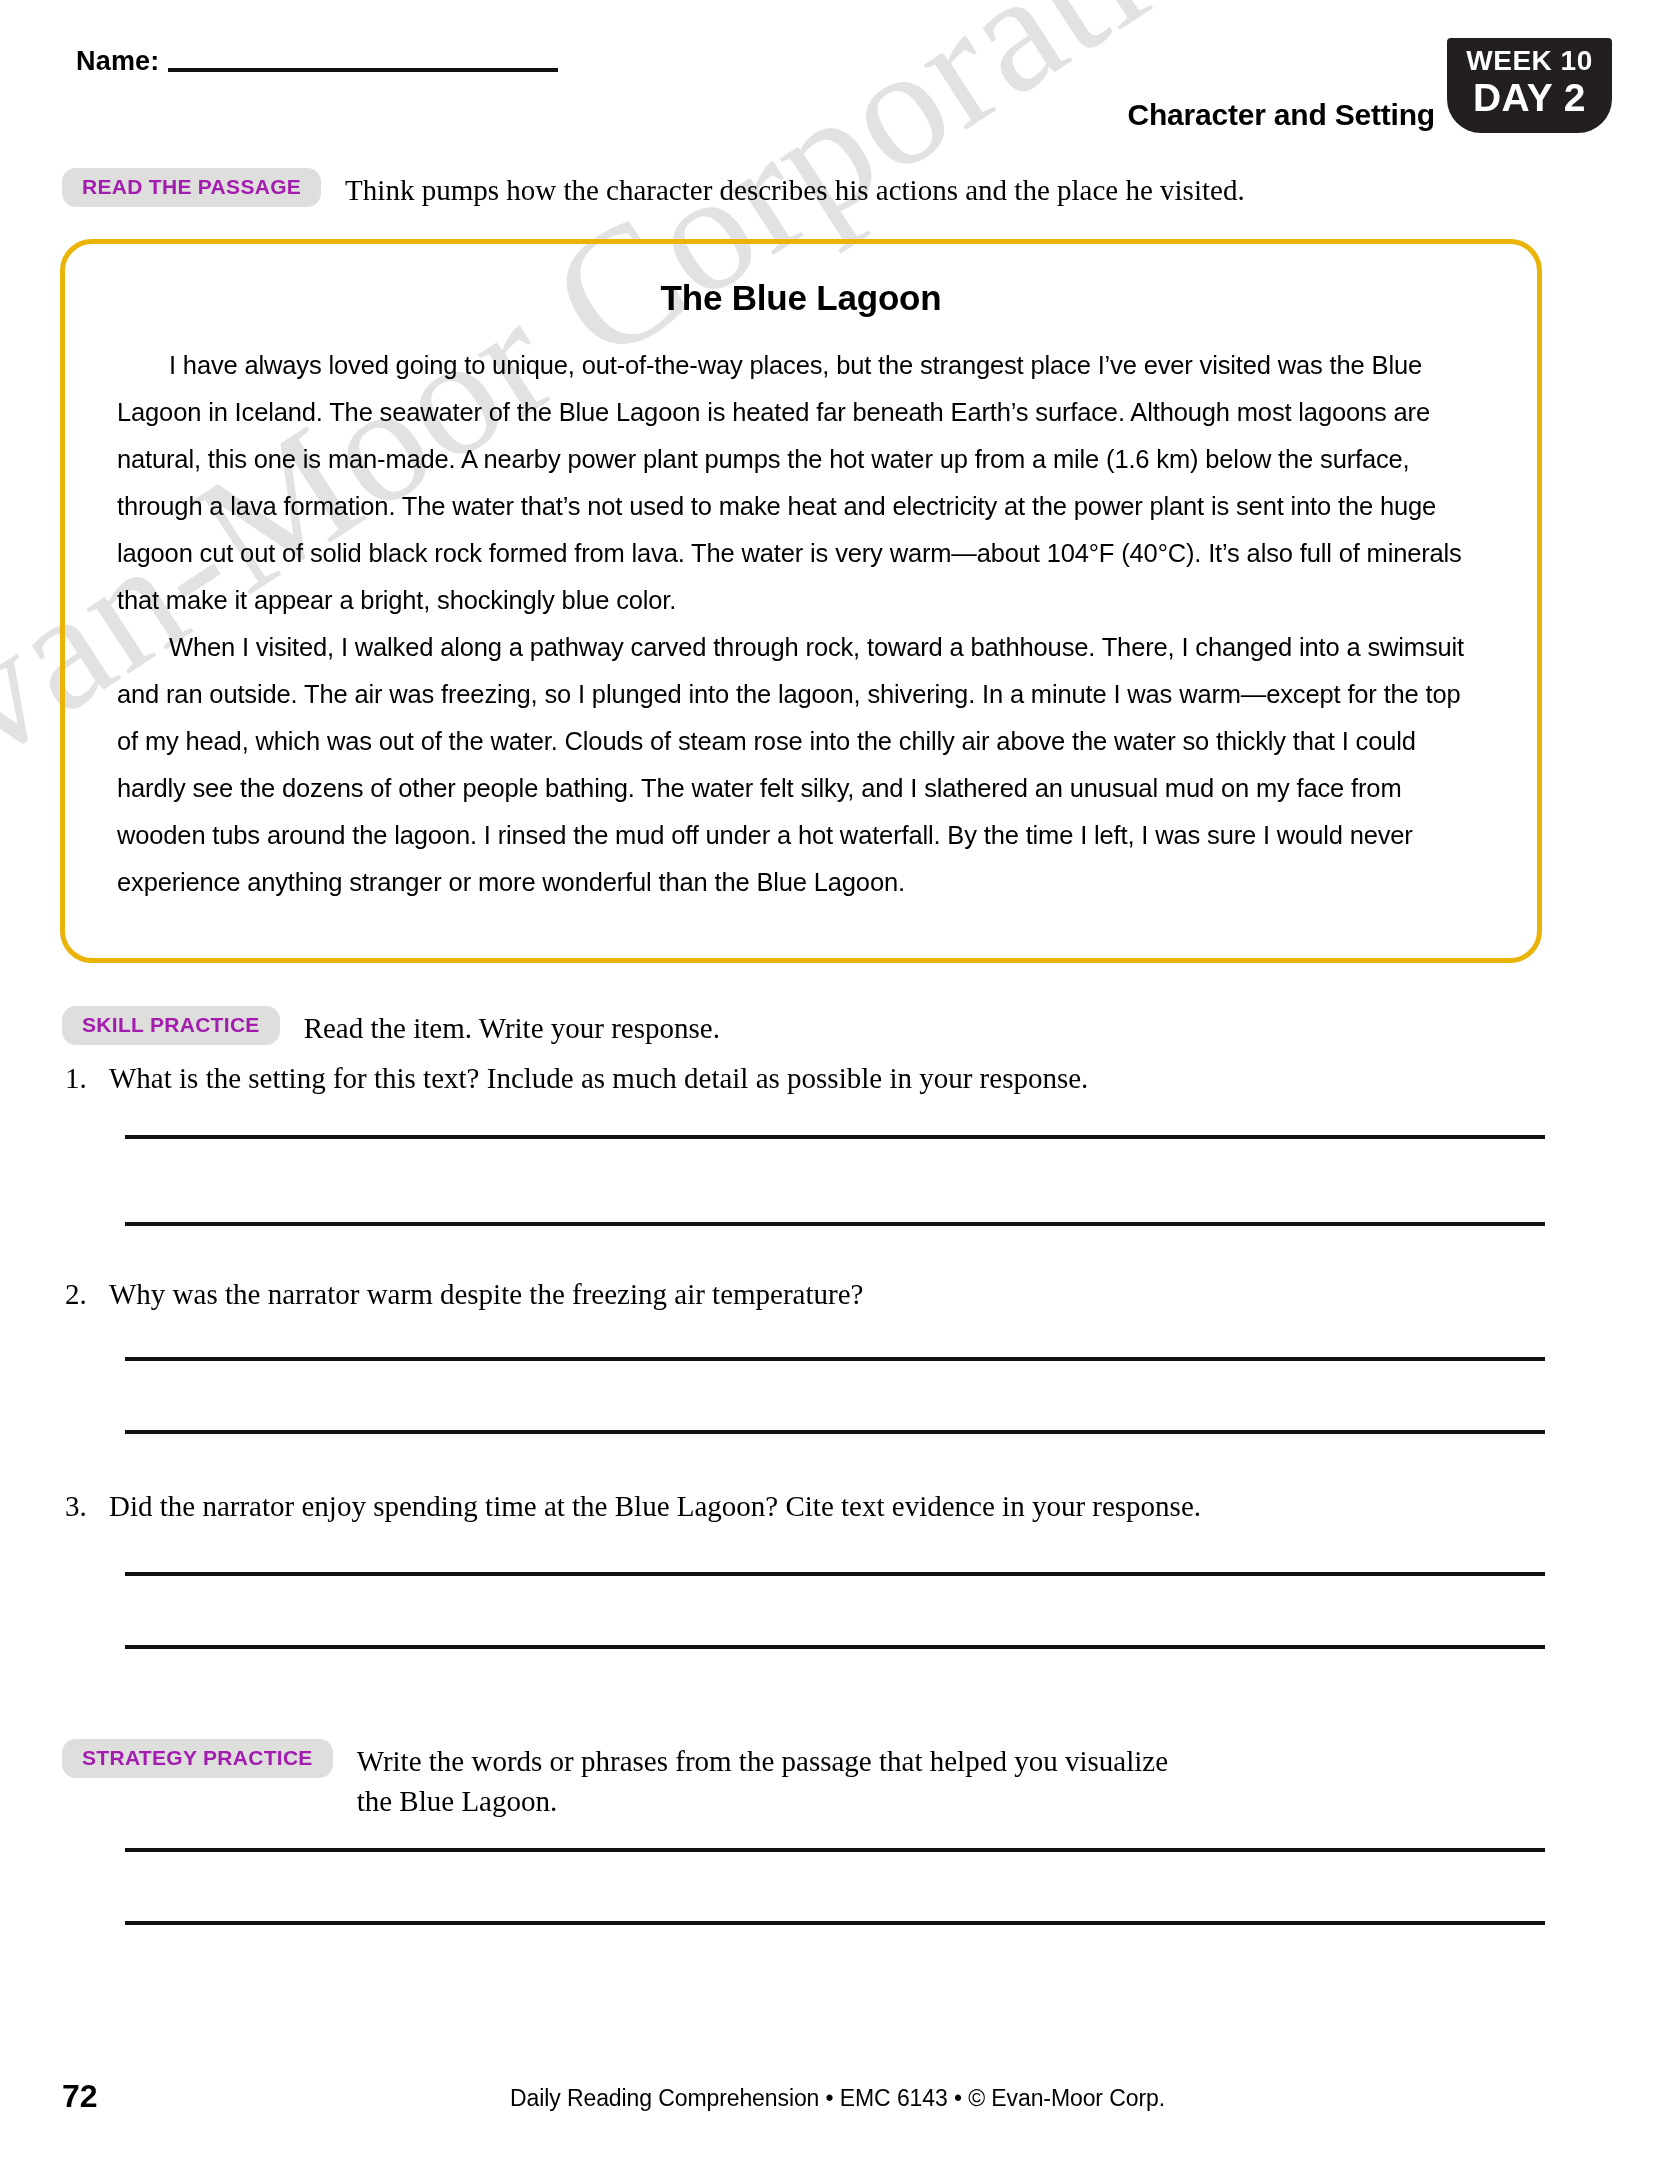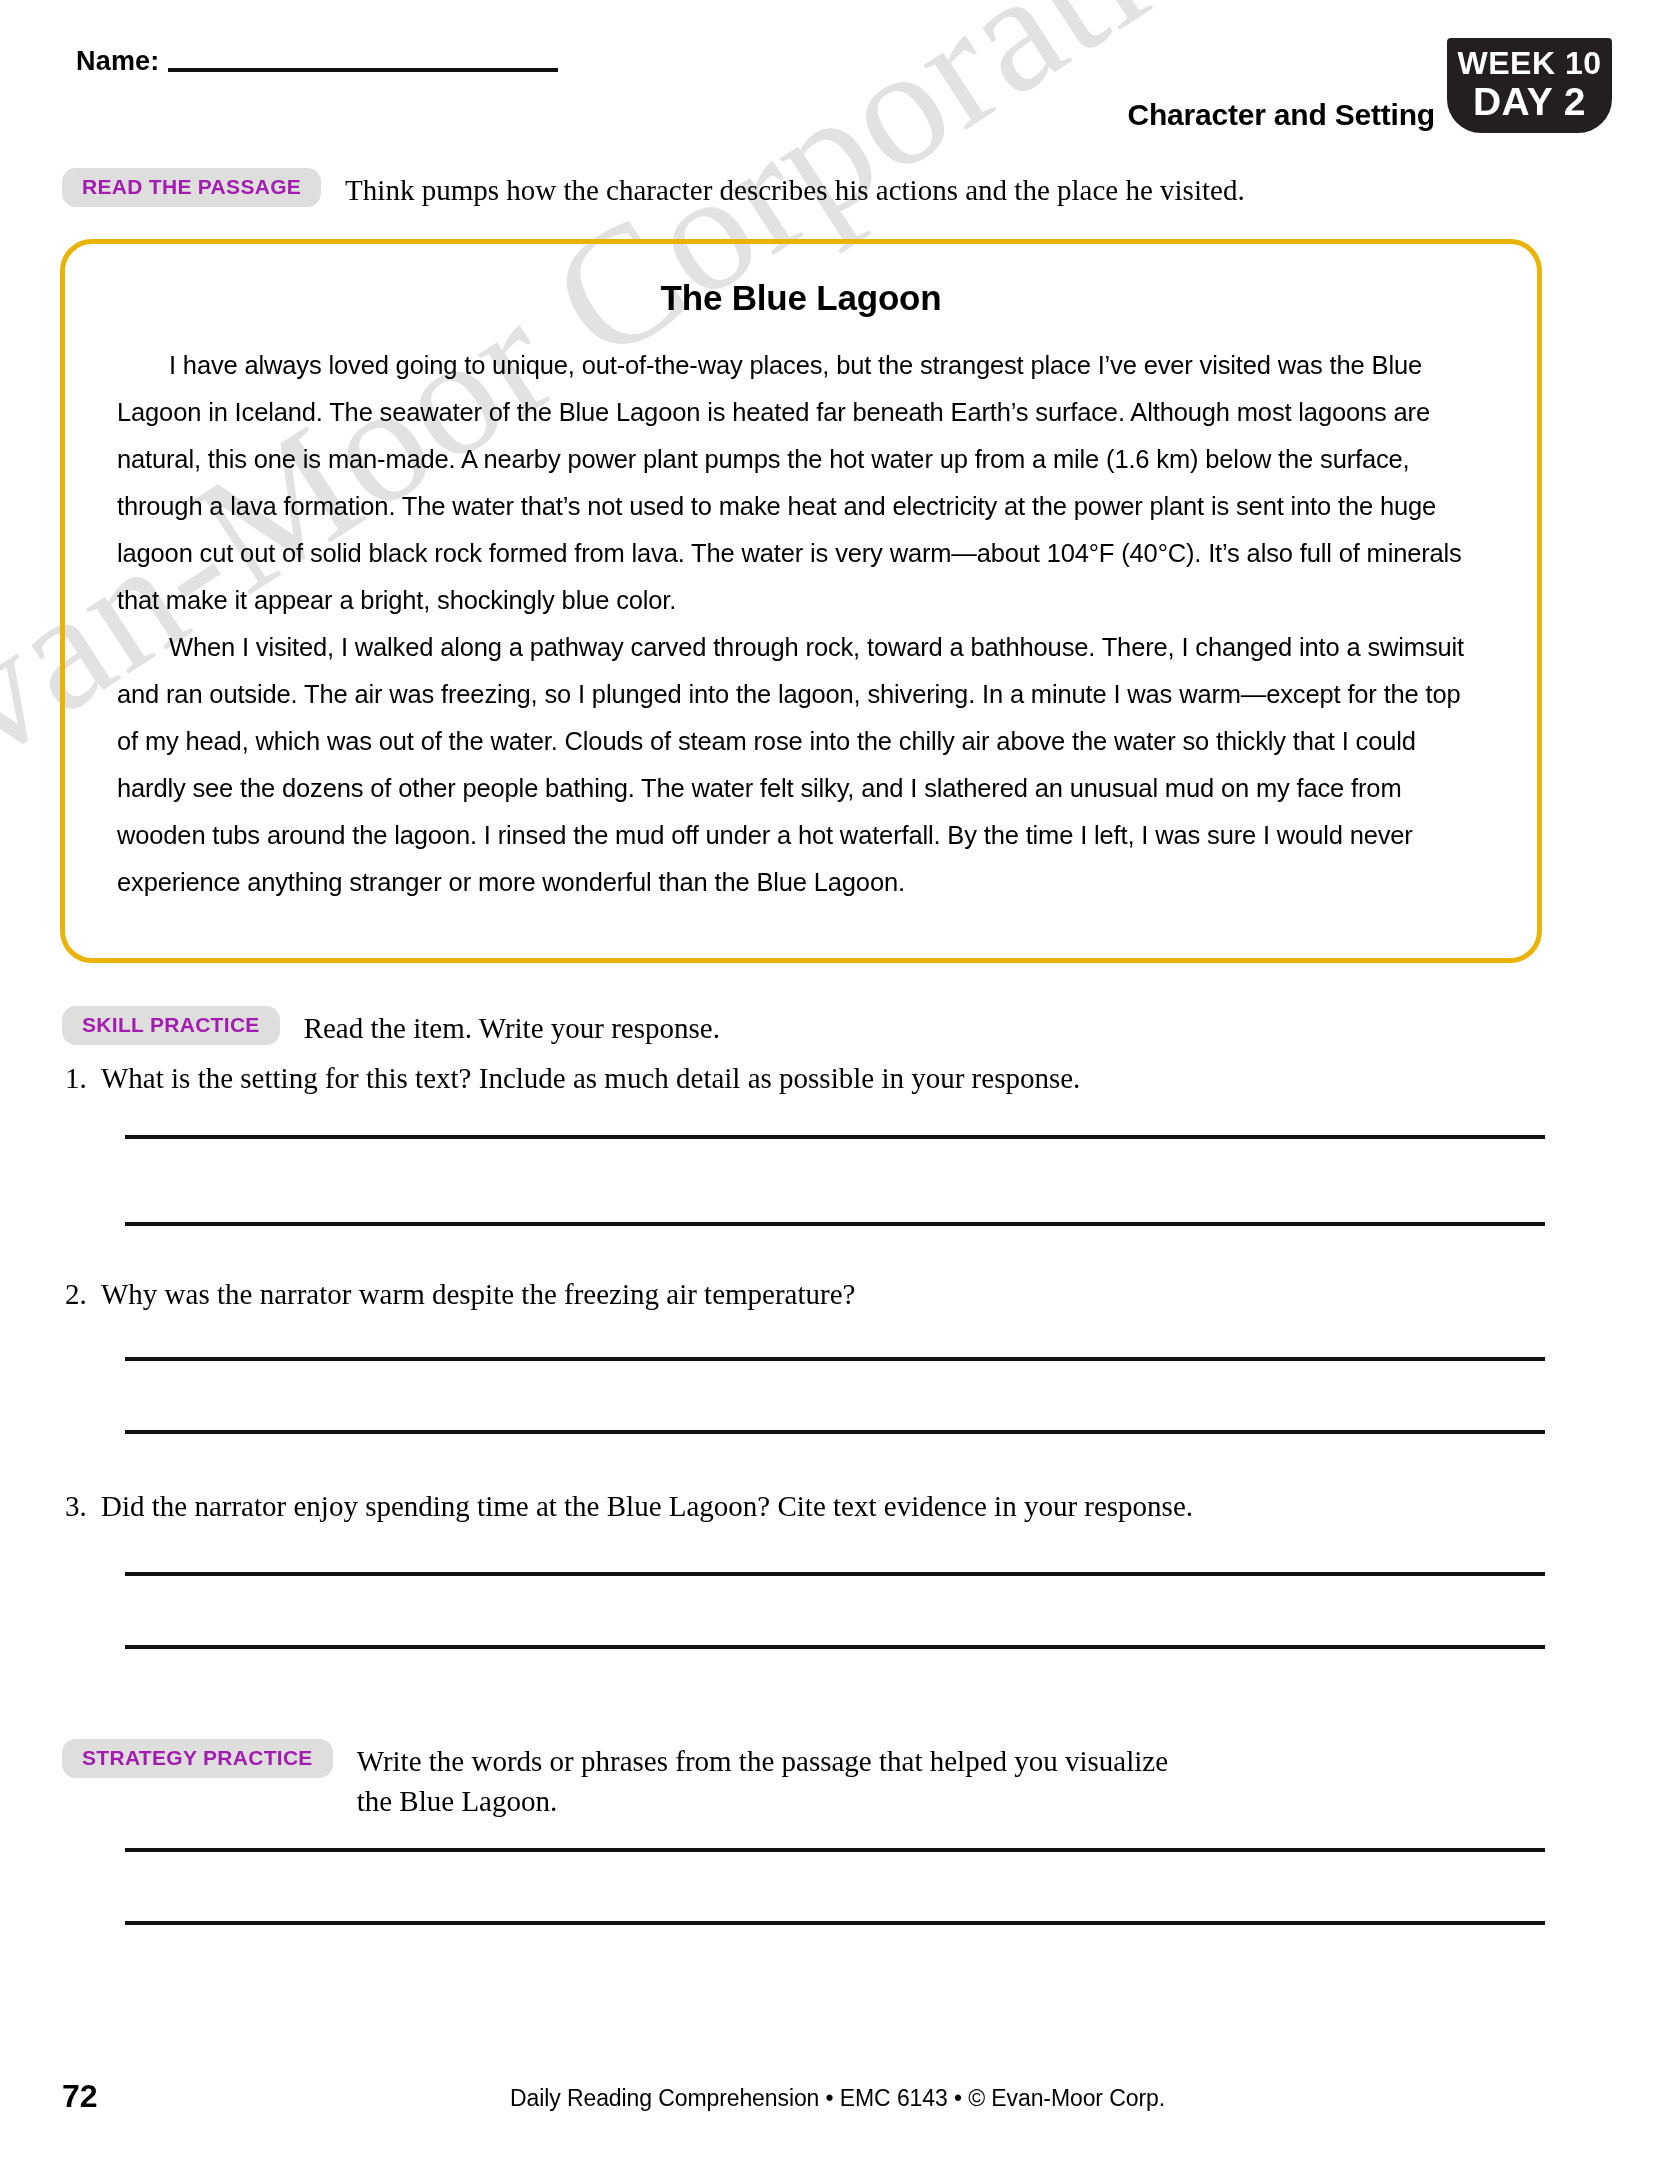--- a/index.html
+++ b/index.html
@@ -84,21 +84,21 @@
     width: 165px;
     height: 95px;
     background: #231f20;
     border-radius: 4px 4px 34px 34px;
     color: #fff;
     text-align: center;
     font-family: "Liberation Sans", sans-serif;
     font-weight: bold;
   }
   .week-badge .wk {
-    font-size: 32px;
+    font-size: 28px;
     letter-spacing: 0.5px;
     padding-top: 8px;
     line-height: 1.1;
   }
   .week-badge .dy {
     font-size: 39px;
     letter-spacing: 0.5px;
     line-height: 1.05;
     margin-top: 1px;
   }
@@ -166,21 +166,21 @@
     right: 120px;
     display: flex;
     font-family: "Liberation Serif", serif;
     font-size: 29px;
   }
   .qnum {
     width: 36px;
     flex: none;
     text-align: left;
   }
-  .qtext { flex: 1; }
+  .qtext { flex: 1; margin-left: 8px; }
 
   .ans-line {
     position: absolute;
     left: 125px;
     width: 1420px;
     border-bottom: 4px solid #111;
   }
 
   
   .page-num {

